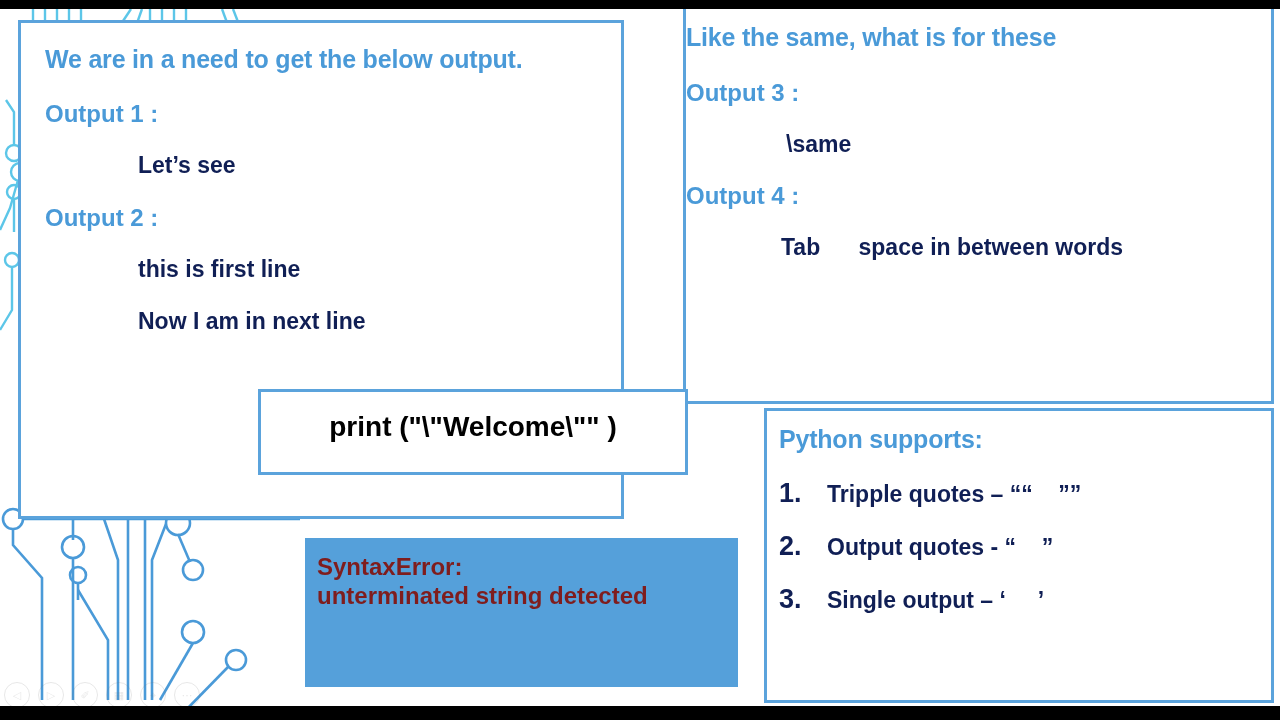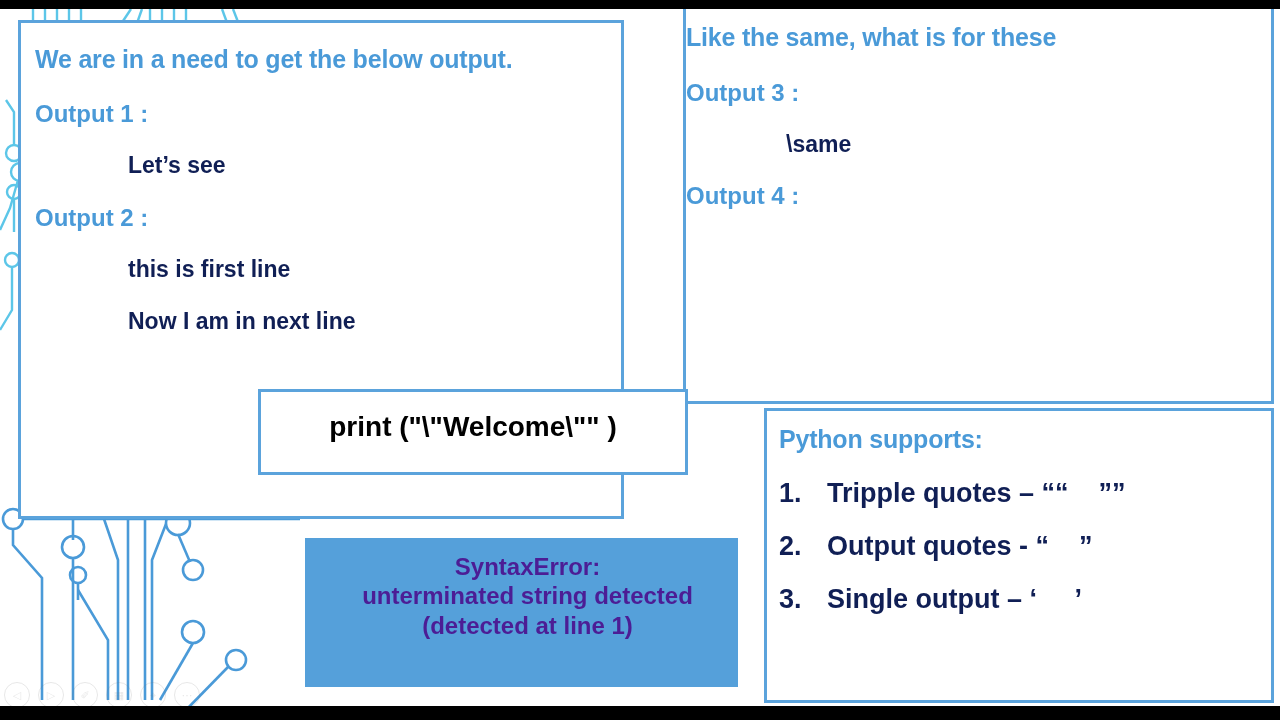--- a/index.html
+++ b/index.html
@@ -81,21 +81,21 @@
     font-weight: bold;
     white-space: pre;
   }
   .body-line {
     color: #101f55;
     font-size: 23px;
     font-weight: bold;
     white-space: pre;
   }
 
-  #panel-left .inner { padding: 22px 0 0 14px; }
+  #panel-left .inner { padding: 22px 0 0 24px; }
   #panel-left .heading { margin-bottom: 26px; }
   #panel-left .outlabel { margin-bottom: 24px; }
   #panel-left .body-line { margin-left: 93px; margin-bottom: 25px; }
 
   #panel-right-top .inner { padding: 14px 0 0 0; }
   #panel-right-top .heading { margin-bottom: 27px; }
   #panel-right-top .outlabel { margin-bottom: 24px; }
   #panel-right-top .body-line { margin-left: 100px; margin-bottom: 24px; }
   #panel-right-top .body-line.tabline { margin-left: 95px; }
 
@@ -108,47 +108,46 @@
     color: #000000;
     font-size: 28px;
     font-weight: bold;
     font-family: "Liberation Sans", sans-serif;
     white-space: pre;
   }
 
   
   .err-inner { padding: 14px 0 0 12px; }
   .err-line {
-    color: #4c1d95;
+    color: #7f1d1d;
     font-size: 24px;
     font-weight: bold;
     line-height: 1.22;
     white-space: pre;
-    text-align: center;
   }
 
   
   #panel-right-bottom .inner { padding: 14px 0 0 12px; }
   #panel-right-bottom .heading { margin-bottom: 24px; }
   .plist { list-style: none; }
   .pitem {
     display: flex; align-items: baseline;
     margin-bottom: 22px;
   }
   .pnum {
     color: #101f55;
     font-size: 27px;
     font-weight: bold;
     width: 48px;
     flex: 0 0 48px;
     white-space: pre;
   }
   .ptext {
     color: #101f55;
-    font-size: 27px;
+    font-size: 23px;
     font-weight: bold;
     white-space: pre;
   }
 </style>
 </head>
 <body>
 
 <div id="stage">
 
   <svg class="circuit" viewBox="0 0 1280 720" xmlns="http://www.w3.org/2000/svg">
@@ -228,32 +227,32 @@
   </div>
 
   <div class="panel" id="panel-right-top">
     <div class="inner">
       <div class="heading">Like the same, what is for these</div>
 
       <div class="outlabel">Output 3 :</div>
       <div class="body-line">\same</div>
 
       <div class="outlabel">Output 4 :</div>
+      <div class="body-line tabline">Tab      space in between words</div>
     </div>
   </div>
 
   <div class="panel" id="panel-code">
     <div class="code-text">print ("\"Welcome\"" )</div>
   </div>
 
   <div id="panel-error">
     <div class="err-inner">
       <div class="err-line">SyntaxError:</div>
       <div class="err-line">unterminated string detected</div>
-      <div class="err-line">(detected at line 1)</div>
     </div>
   </div>
 
   <div class="panel" id="panel-right-bottom">
     <div class="inner">
       <div class="heading">Python supports:</div>
       <div class="plist">
         <div class="pitem">
           <span class="pnum">1.</span>
           <span class="ptext">Tripple quotes – ““    ””</span>

